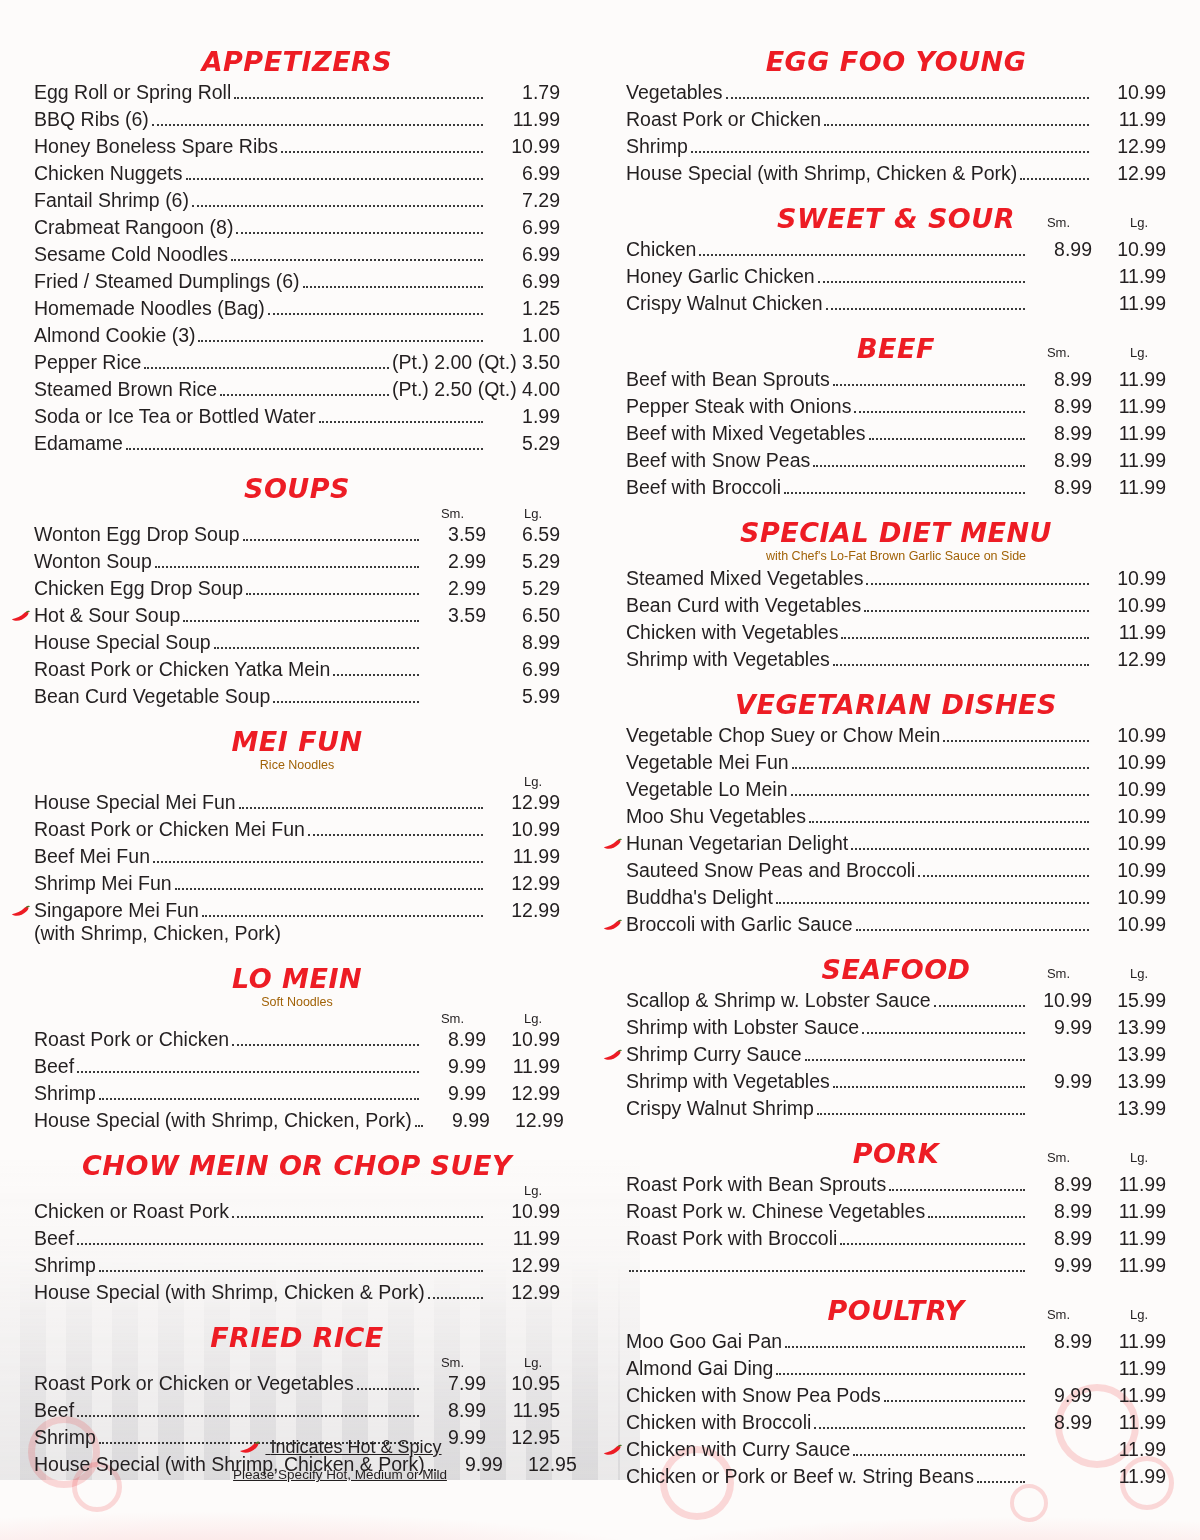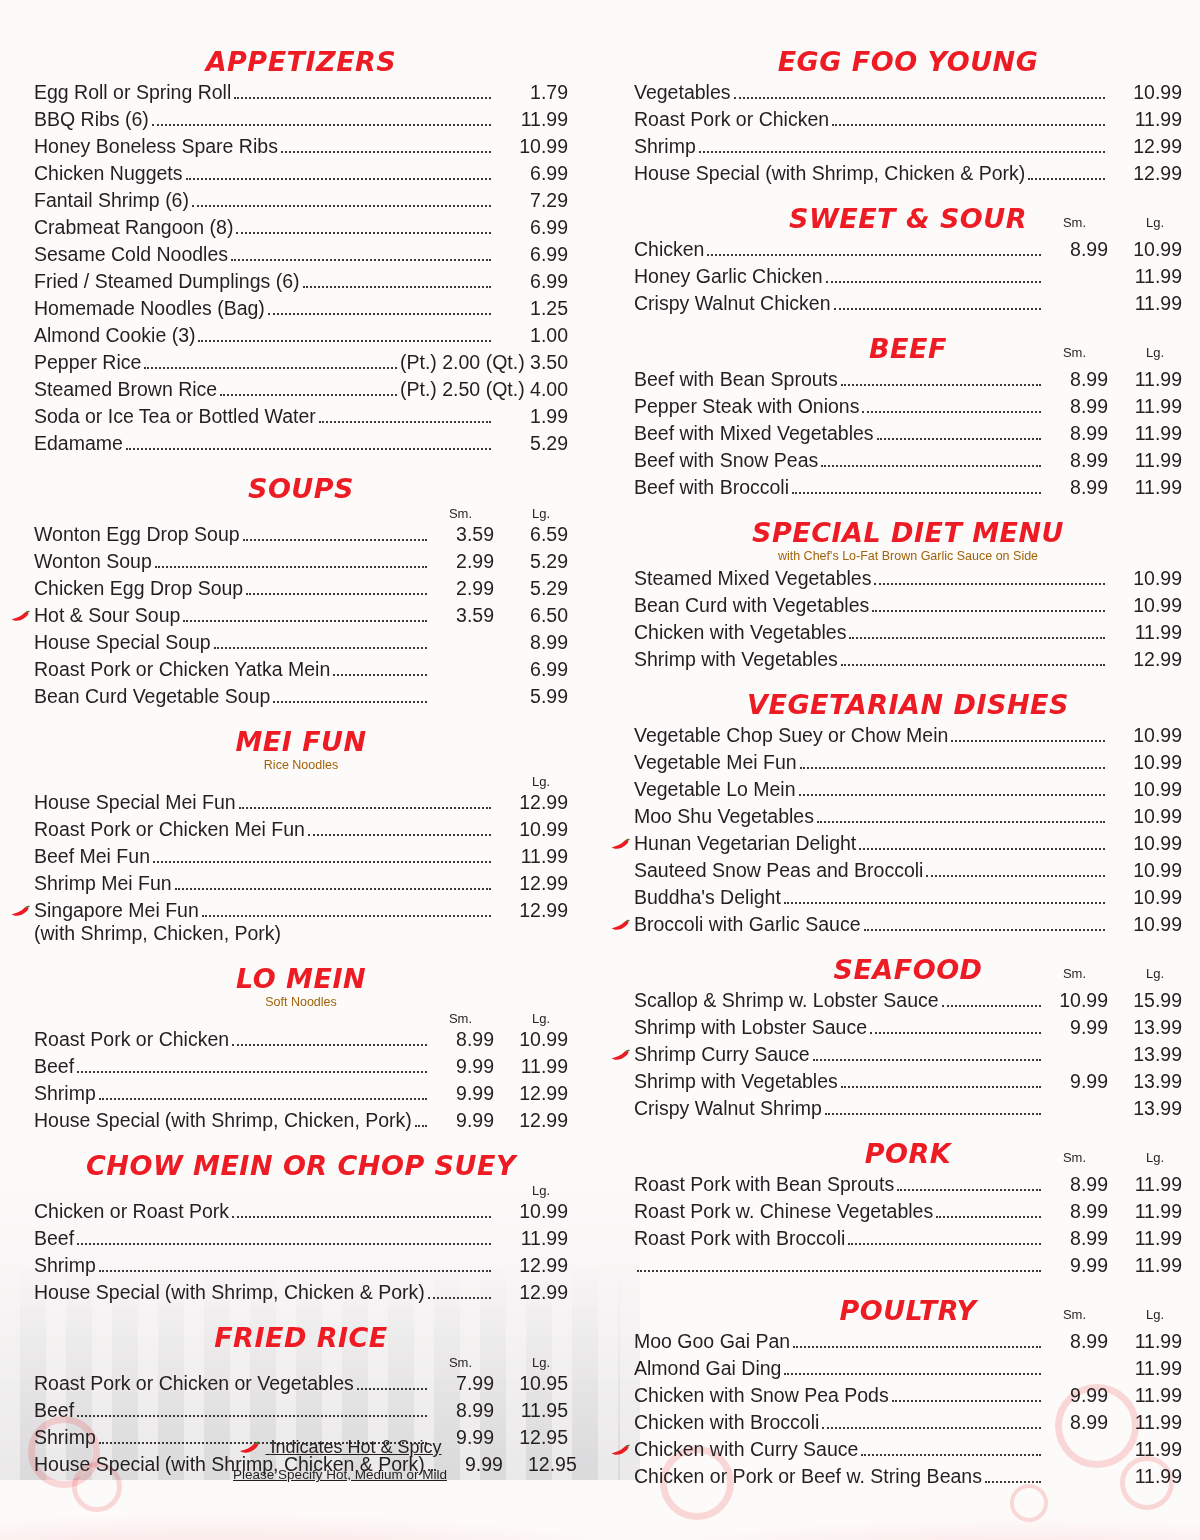--- a/index.html
+++ b/index.html
@@ -31,21 +31,21 @@
       radial-gradient(ellipse 600px 70px at 85% 115%, rgba(237,28,36,.13), rgba(255,255,255,0) 70%);
   }
   .ring{position:absolute;border-radius:50%;border:7px solid rgba(237,28,36,.16);}
   .r1{left:28px;bottom:52px;width:58px;height:58px;}
   .r2{left:72px;bottom:28px;width:40px;height:40px;border-width:5px;}
   .r3{left:660px;bottom:20px;width:60px;height:60px;}
   .r4{left:1055px;bottom:72px;width:70px;height:70px;}
   .r5{left:1120px;bottom:30px;width:44px;height:44px;border-width:5px;}
   .r6{left:1010px;bottom:18px;width:30px;height:30px;border-width:4px;}
 
-  .page{position:relative;z-index:2;display:flex;padding:30px 18px 0 34px;box-sizing:border-box;width:1200px;}
+  .page{position:relative;z-index:2;display:flex;padding:30px 34px 0 34px;box-sizing:border-box;width:1200px;}
   .col{width:50%;box-sizing:border-box;}
   .col.left{padding-right:40px;}
   .col.right{padding-left:26px;}
 
   h2.sec{
     text-align:center;
     color:#ed1c24;
     font-family:"DejaVu Sans", sans-serif;
     font-weight:bold;
     font-style:italic;

